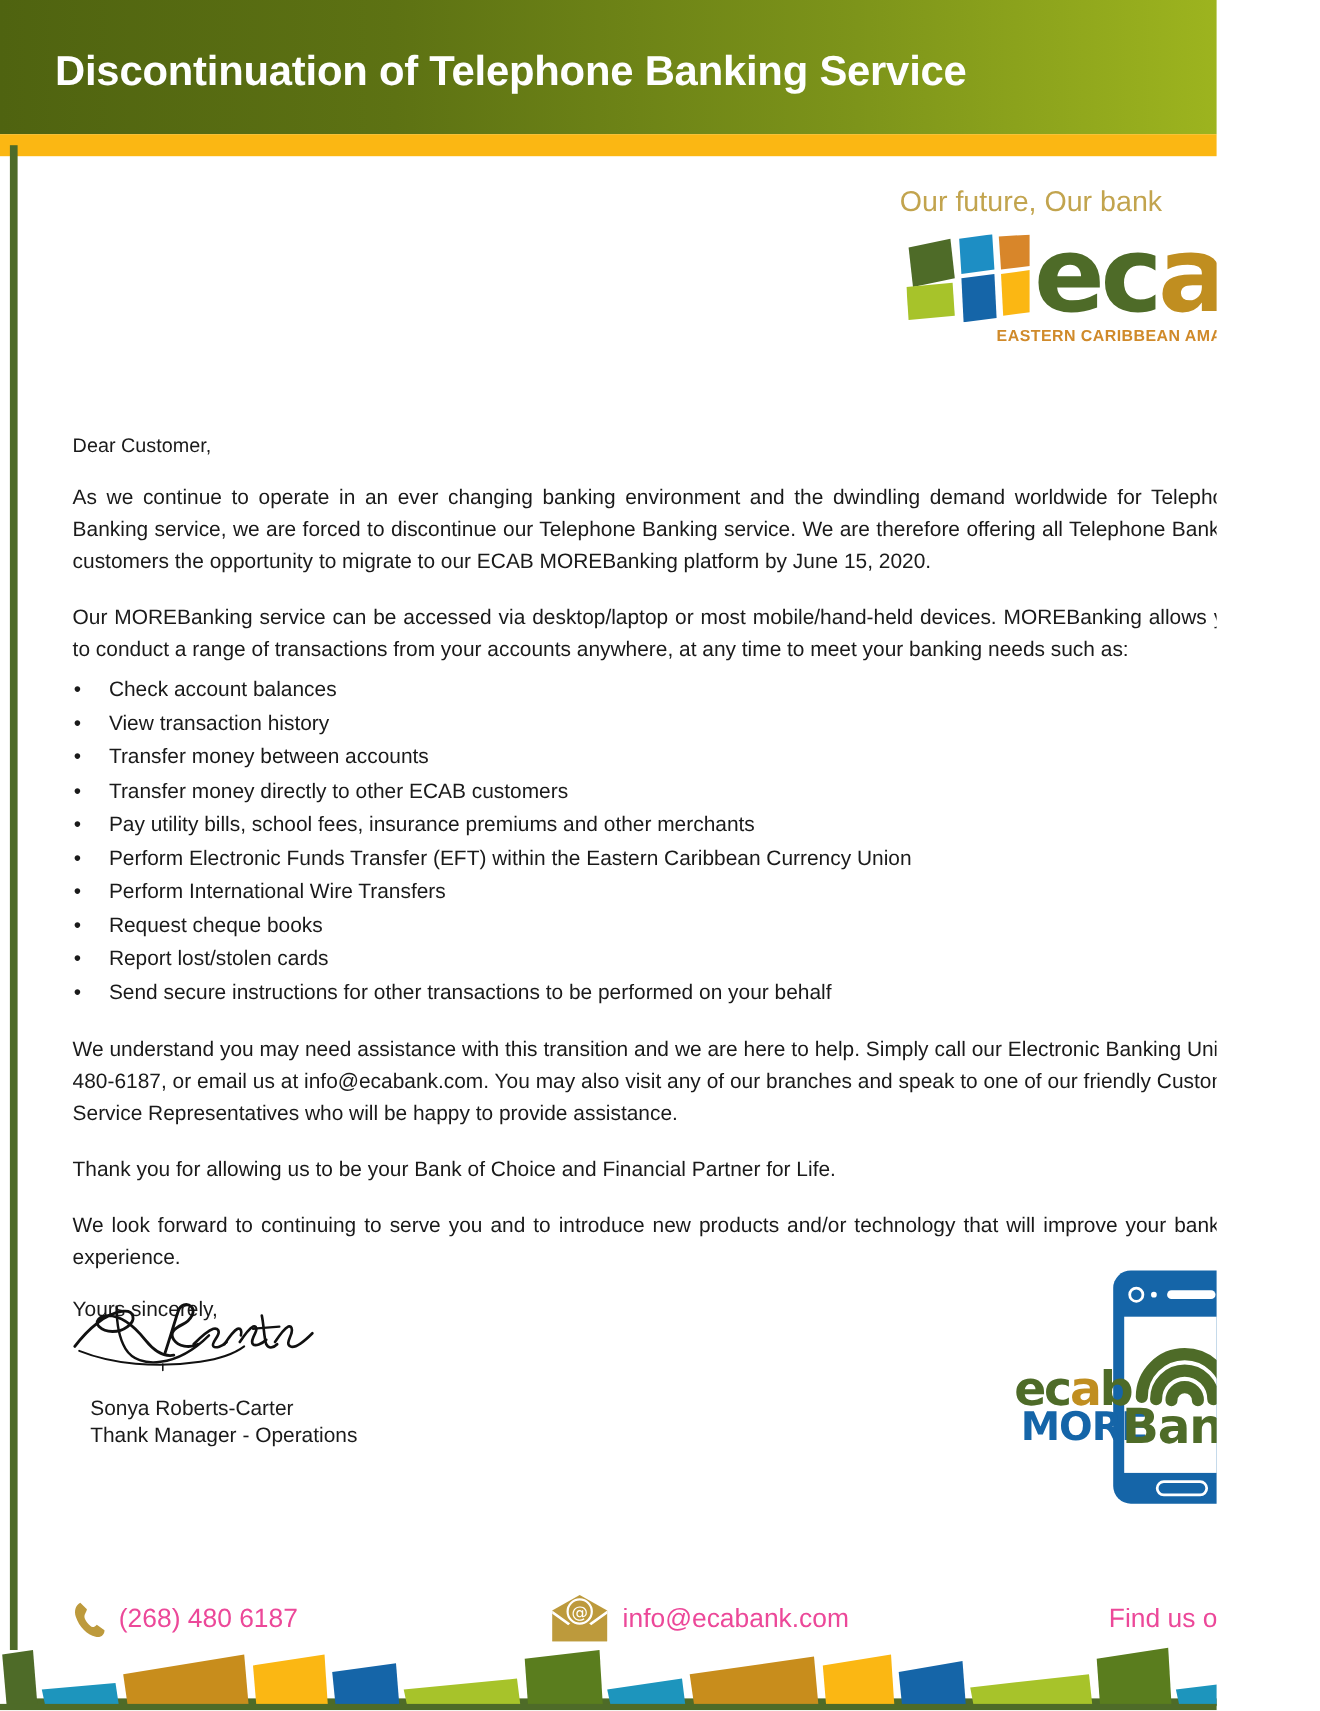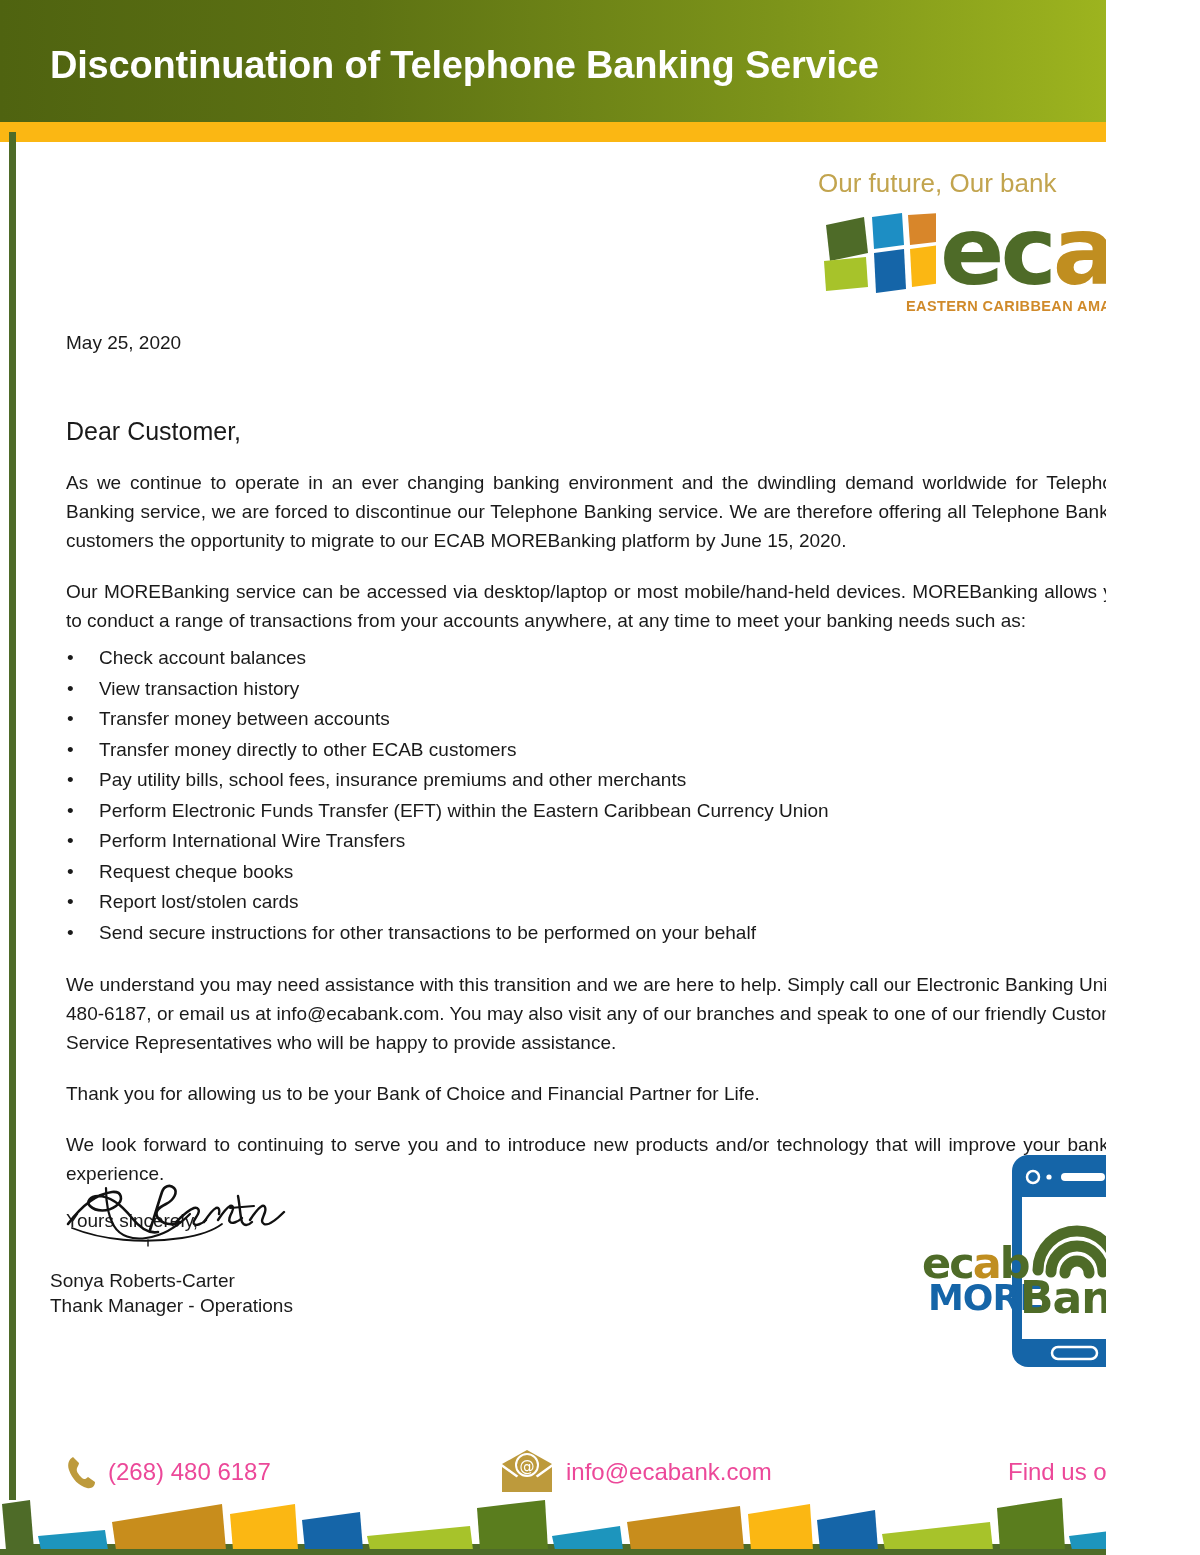--- a/index.html
+++ b/index.html
@@ -122,21 +122,21 @@
     left: 66px;
     top: 332px;
     width: 1068px;
   }
   .date-line {
     font-size: 19px;
     color: #1a1a1a;
     margin: 0 0 0 0;
   }
   .salutation {
-    font-size: 25px;
+    font-size: 18px;
     color: #1a1a1a;
     margin: 0;
     padding-top: 63px;
   }
   .para {
     font-size: 19px;
     line-height: 29px;
     color: #1a1a1a;
     text-align: justify;
     margin: 0;
@@ -171,21 +171,21 @@
   
   .signature {
     position: absolute;
     left: 62px;
     top: 1178px;
     width: 240px;
     height: 70px;
   }
   .signer {
     position: absolute;
-    left: 50px;
+    left: 82px;
     top: 1268px;
     font-size: 19px;
     line-height: 25px;
     color: #1a1a1a;
   }
 
   
   .morebank {
     position: absolute;
     left: 920px;
@@ -299,21 +299,20 @@
           <polygon points="50,40 80,36 82,76 52,80" fill="#1565a8"></polygon>
           <polygon points="86,36 116,32 118,70 88,74" fill="#fbb713"></polygon>
         </g>
       </svg>
     </div>
     <div class="logo-wordmark"><span>ec</span><span class="gold">a</span><span>b</span></div>
     <div class="logo-subtitle">EASTERN CARIBBEAN AMALGAMATED BANK</div>
   </div>
 
   <div class="letter">
-    <p class="date-line">May 25, 2020</p>
     <p class="salutation">Dear Customer,</p>
     <p class="para">As we continue to operate in an ever changing banking environment and the dwindling demand worldwide for Telephone Banking service, we are forced to discontinue our Telephone Banking service.  We are therefore offering all Telephone Banking customers the opportunity to migrate to our ECAB MOREBanking platform by June 15, 2020.</p>
     <p class="para">Our MOREBanking service can be accessed via desktop/laptop or most mobile/hand-held devices.  MOREBanking allows you to conduct a range of transactions from your accounts anywhere, at any time to meet your banking needs such as:</p>
     <ul class="bullets">
       <li><span class="bullet-dot">•</span><span>Check account balances</span></li>
       <li><span class="bullet-dot">•</span><span>View transaction history</span></li>
       <li><span class="bullet-dot">•</span><span>Transfer money between accounts</span></li>
       <li><span class="bullet-dot">•</span><span>Transfer money directly to other ECAB customers</span></li>
       <li><span class="bullet-dot">•</span><span>Pay utility bills, school fees, insurance premiums and other merchants</span></li>
       <li><span class="bullet-dot">•</span><span>Perform Electronic Funds Transfer (EFT) within the Eastern Caribbean Currency Union</span></li>

